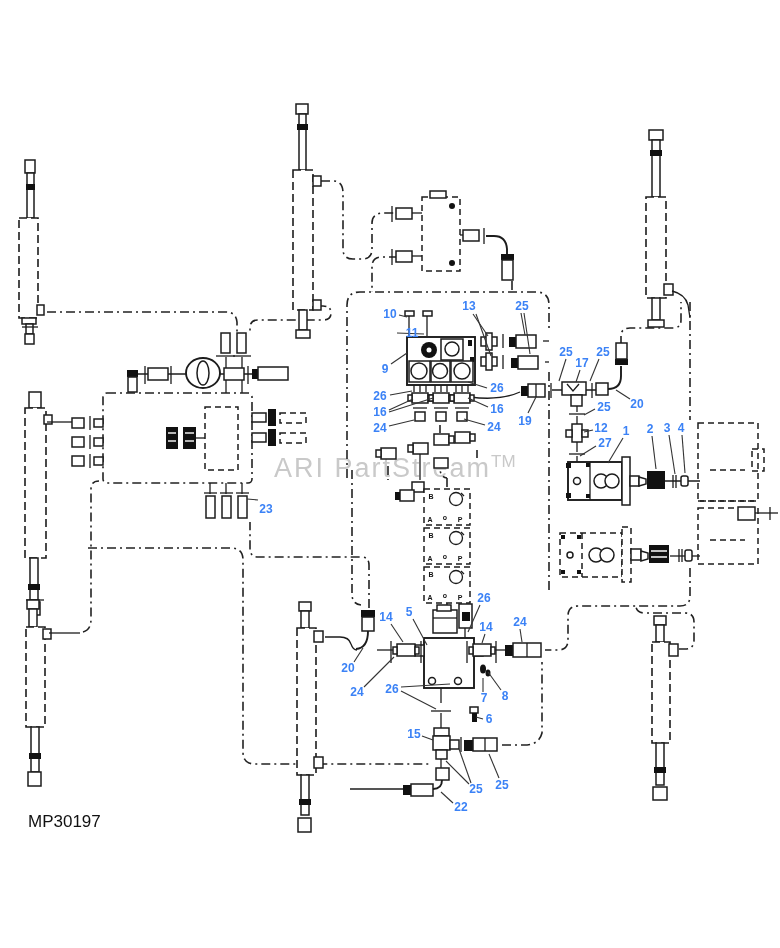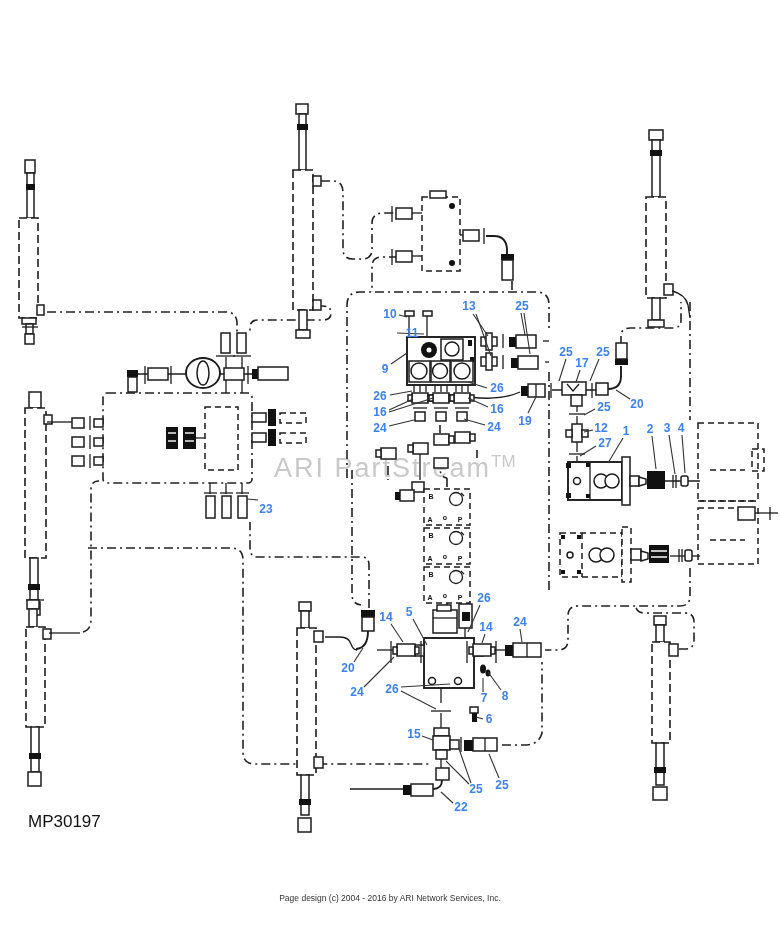--- a/index.html
+++ b/index.html
@@ -574,15 +574,14 @@
       <div class="tiny" style="left: 460px; top: 558px;">P</div>
       <div class="tiny" style="left: 431px; top: 574px;">B</div>
       <div class="tiny" style="left: 430px; top: 597px;">A</div>
       <div class="tiny" style="left: 445px; top: 595px;">o</div>
       <div class="tiny" style="left: 460px; top: 597px;">P</div>
     </div>
 
   <div class="drawing-number">MP30197</div>
 
   <div class="footer">
-    <div>Page design (c) 2004 - 2016 by ARI Network Services, Inc.</div>
   </div>
 </div>
 
 </body></html>

